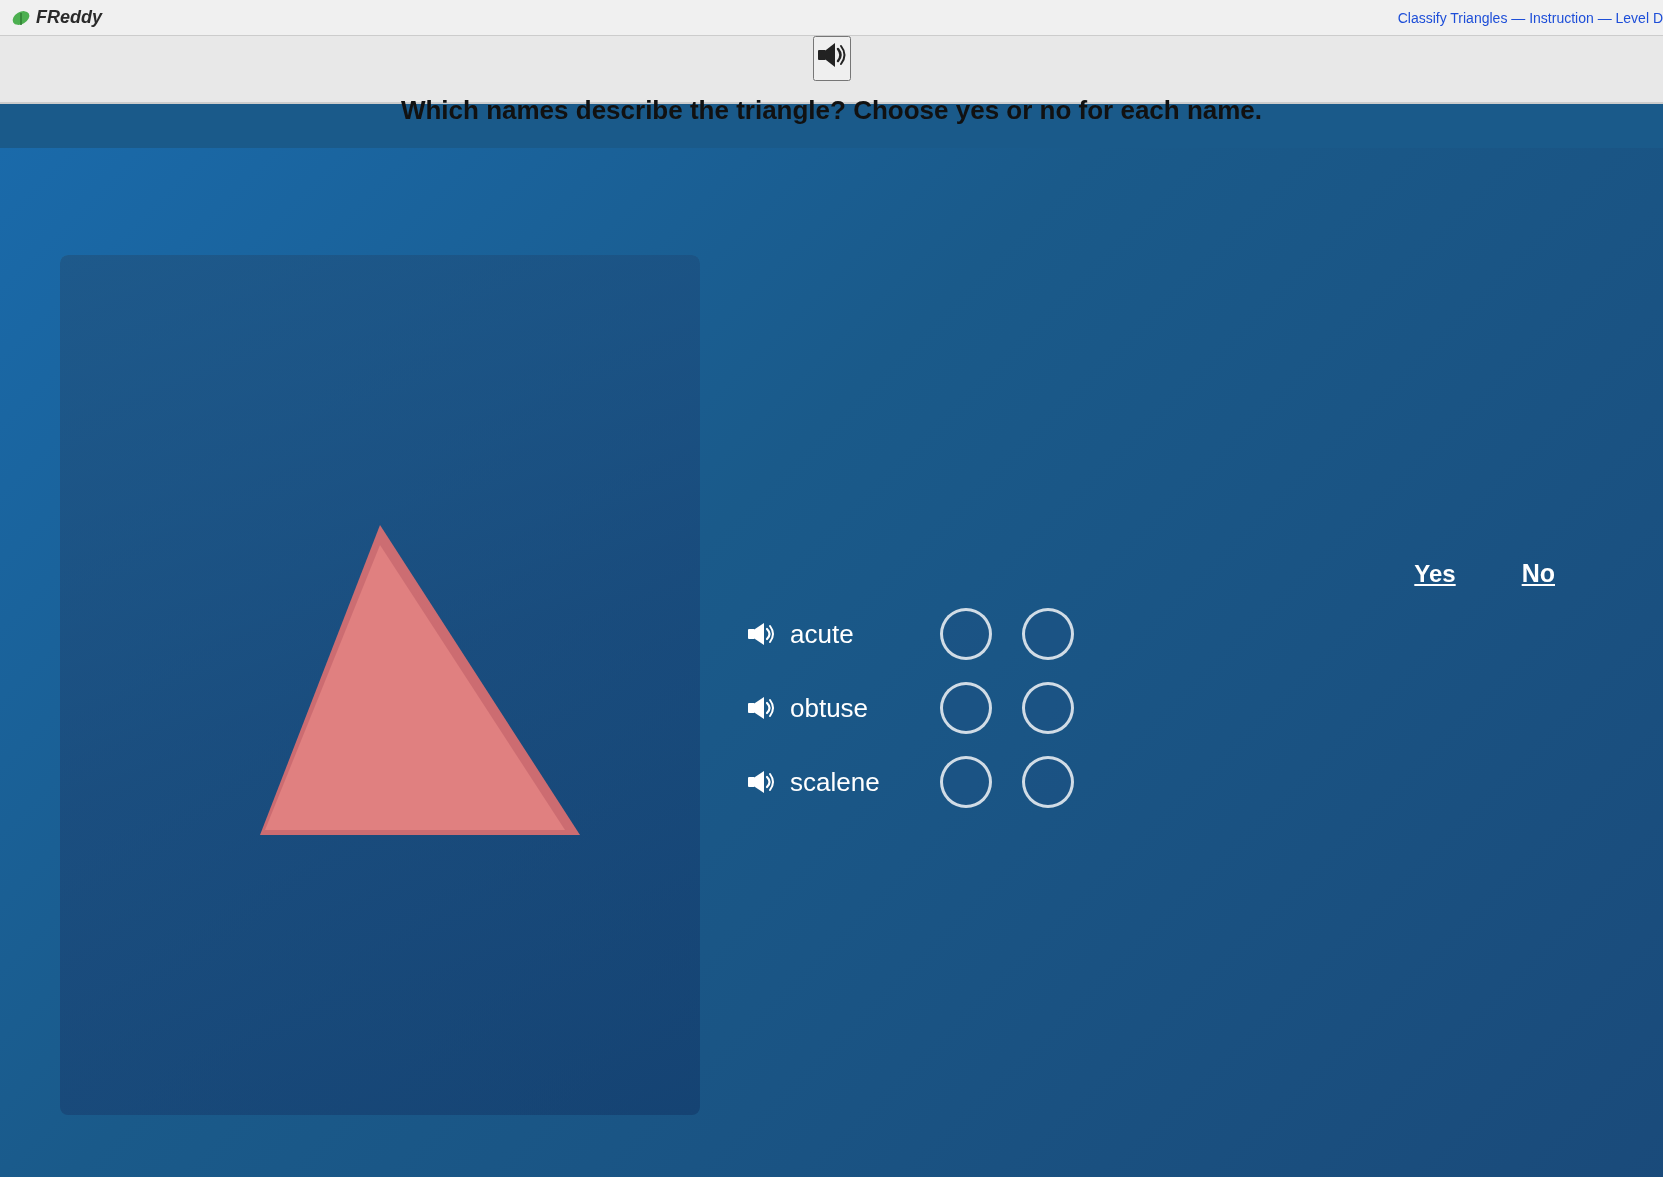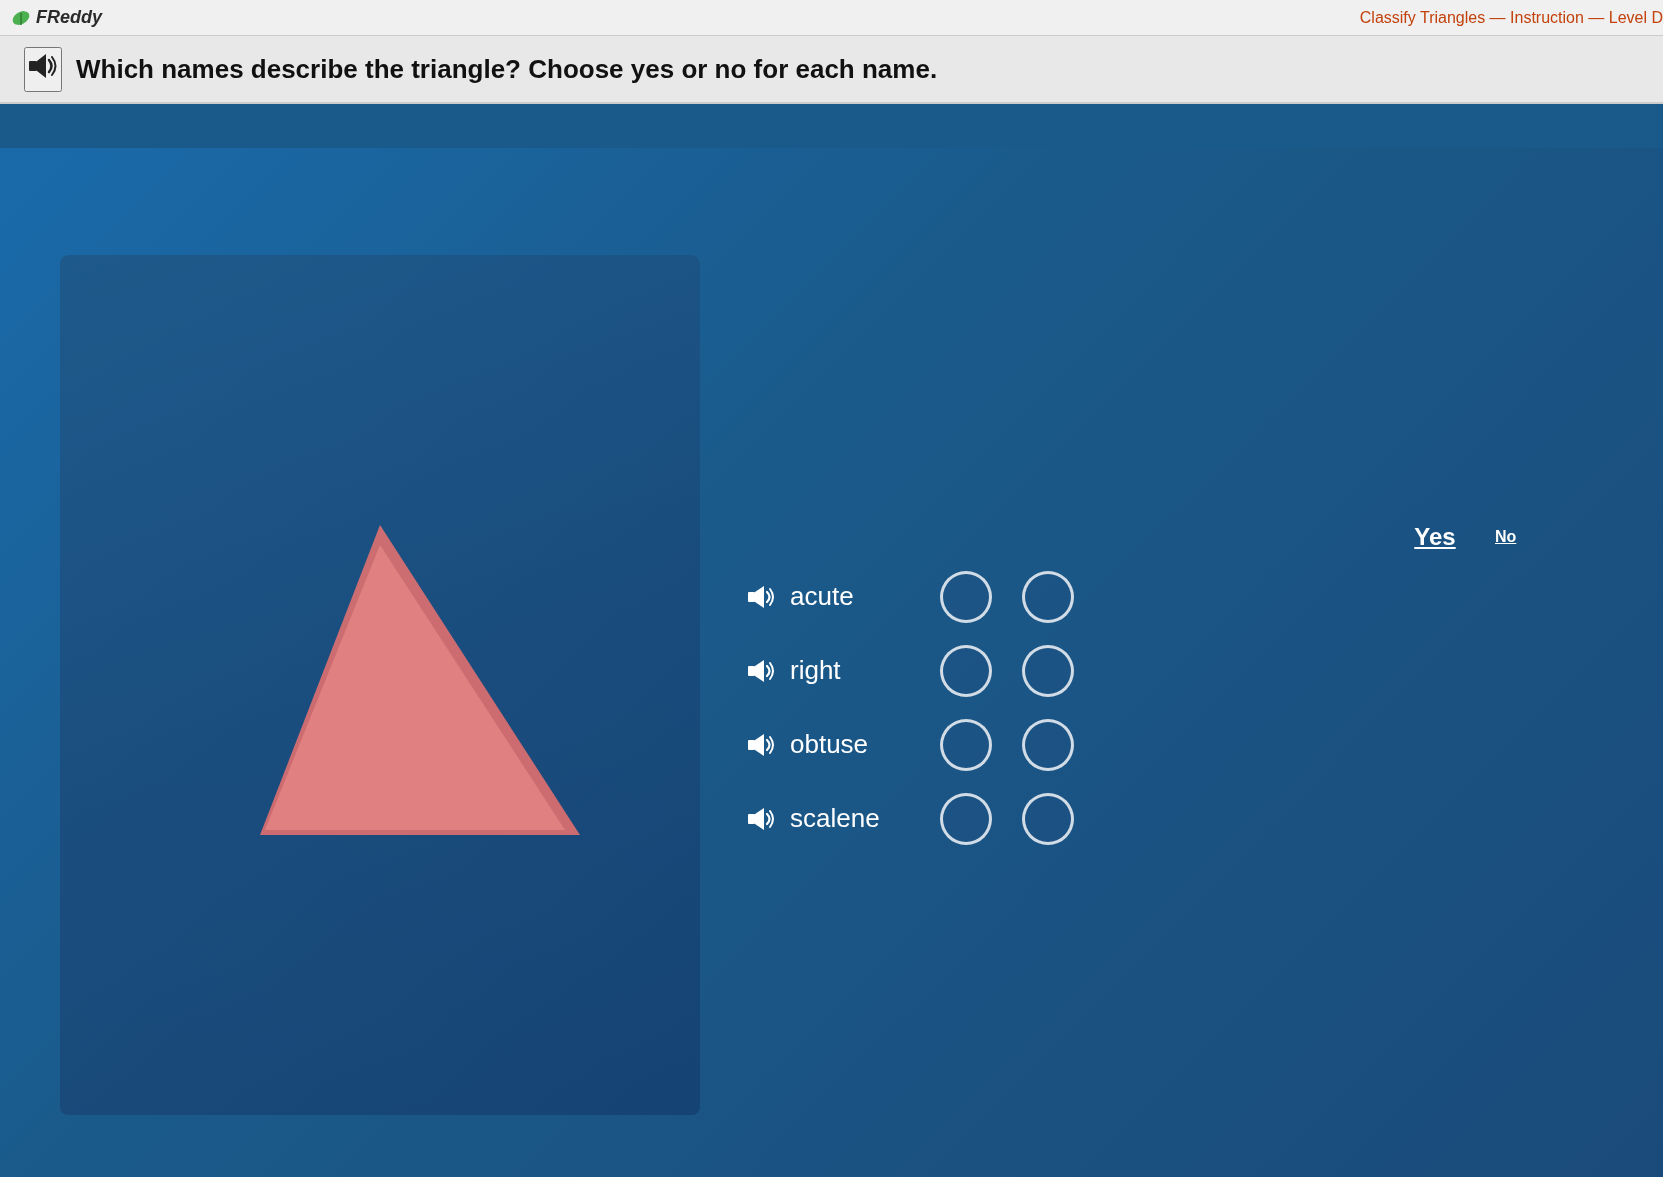--- a/index.html
+++ b/index.html
@@ -37,34 +37,35 @@
     }
 
     #logo-text {
       font-size: 18px;
       font-weight: bold;
       color: #2a2a2a;
       font-style: italic;
     }
 
     #page-title-bar {
-      font-size: 16px;
-      color: #c2410c;
+      font-size: 14px;
+      color: #1d4ed8;
       font-weight: normal;
     }
 
     
     #question-bar {
       background: #e8e8e8;
       height: 68px;
       display: flex;
       align-items: center;
       padding: 0 24px;
       gap: 14px;
       border-bottom: 2px solid #ccc;
+      flex-direction: column;
     }
 
     #speaker-icon-question {
       font-size: 28px;
       color: #222;
       cursor: pointer;
     }
 
     #question-text {
       font-size: 26px;
@@ -135,25 +136,25 @@
     #yes-label {
       font-size: 24px;
       font-weight: bold;
       color: white;
       width: 60px;
       text-align: center;
       text-decoration: underline;
     }
 
     #no-label {
-      font-size: 16px;
+      font-size: 25px;
       font-weight: bold;
       color: white;
       width: 60px;
-      text-align: left;
+      text-align: right;
       text-decoration: underline;
     }
 
     
     .triangle-row {
       display: flex;
       align-items: center;
       gap: 20px;
       margin-bottom: 22px;
       width: 100%;
@@ -266,37 +267,20 @@
           </svg>
         </button>
         <span class="row-label-text">acute</span>
       </div>
       <div class="radio-group">
         <div class="radio-circle"></div>
         <div class="radio-circle"></div>
       </div>
     </div>
 
-    <div class="triangle-row">
-      <div class="row-label-area">
-        <button class="speaker-btn">
-          <svg class="speaker-icon-svg" viewBox="0 0 32 28">
-            <rect x="2" y="9" width="7" height="10" rx="1" fill="white"></rect>
-            <polygon points="9,9 18,3 18,25 9,19" fill="white"></polygon>
-            <path d="M21,9 Q26,14 21,19" stroke="white" stroke-width="2.2" fill="none" stroke-linecap="round"></path>
-            <path d="M24,6 Q30,14 24,22" stroke="white" stroke-width="2" fill="none" stroke-linecap="round"></path>
-          </svg>
-        </button>
-        <span class="row-label-text">right</span>
-      </div>
-      <div class="radio-group">
-        <div class="radio-circle"></div>
-        <div class="radio-circle"></div>
-      </div>
-    </div>
 
     <div class="triangle-row">
       <div class="row-label-area">
         <button class="speaker-btn">
           <svg class="speaker-icon-svg" viewBox="0 0 32 28">
             <rect x="2" y="9" width="7" height="10" rx="1" fill="white"></rect>
             <polygon points="9,9 18,3 18,25 9,19" fill="white"></polygon>
             <path d="M21,9 Q26,14 21,19" stroke="white" stroke-width="2.2" fill="none" stroke-linecap="round"></path>
             <path d="M24,6 Q30,14 24,22" stroke="white" stroke-width="2" fill="none" stroke-linecap="round"></path>
           </svg>

